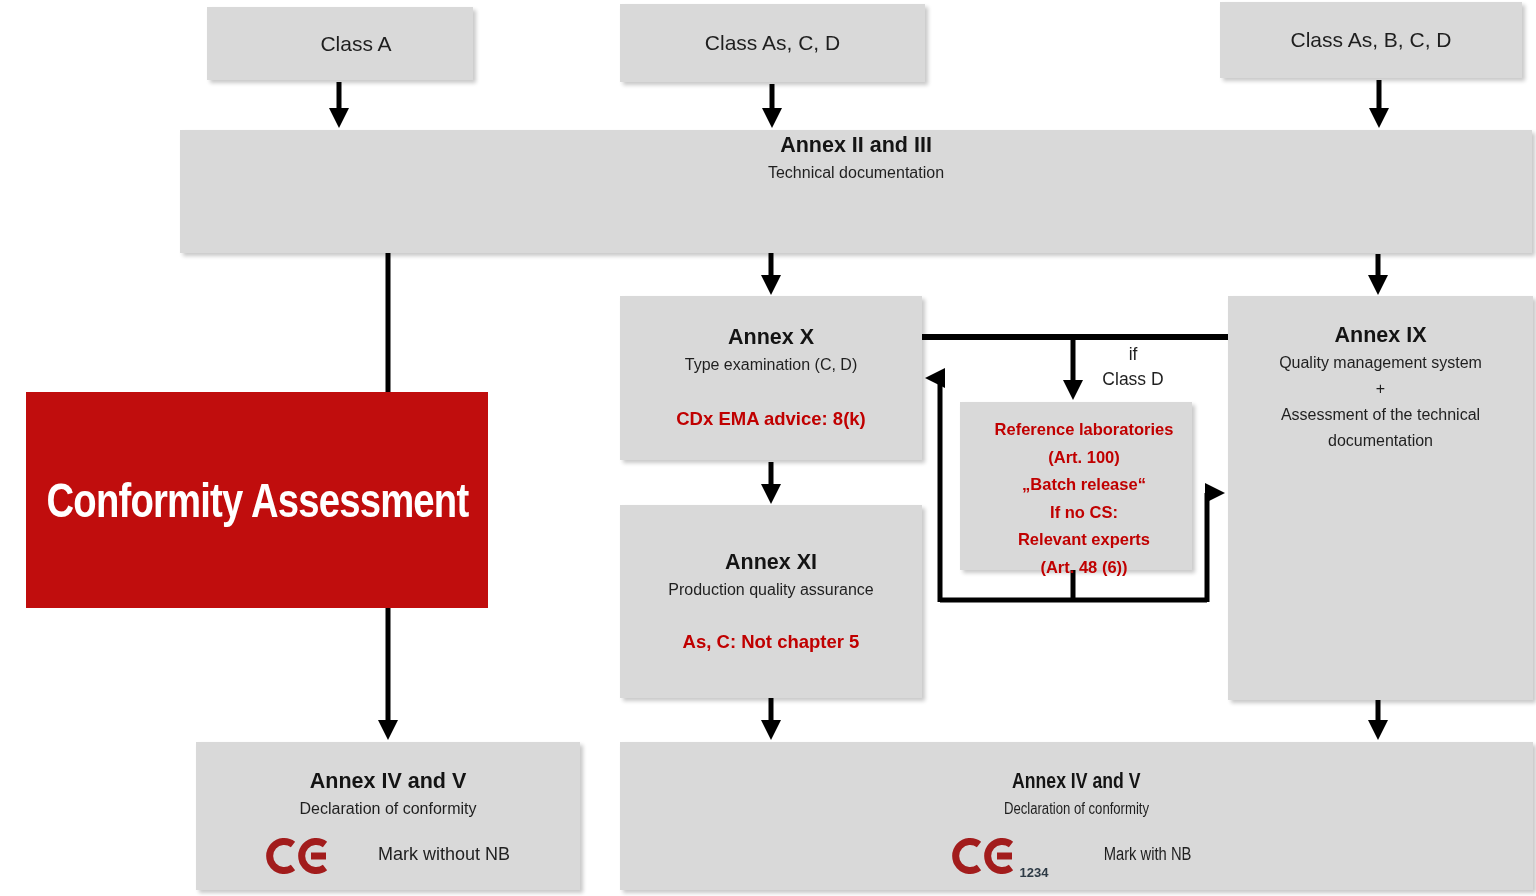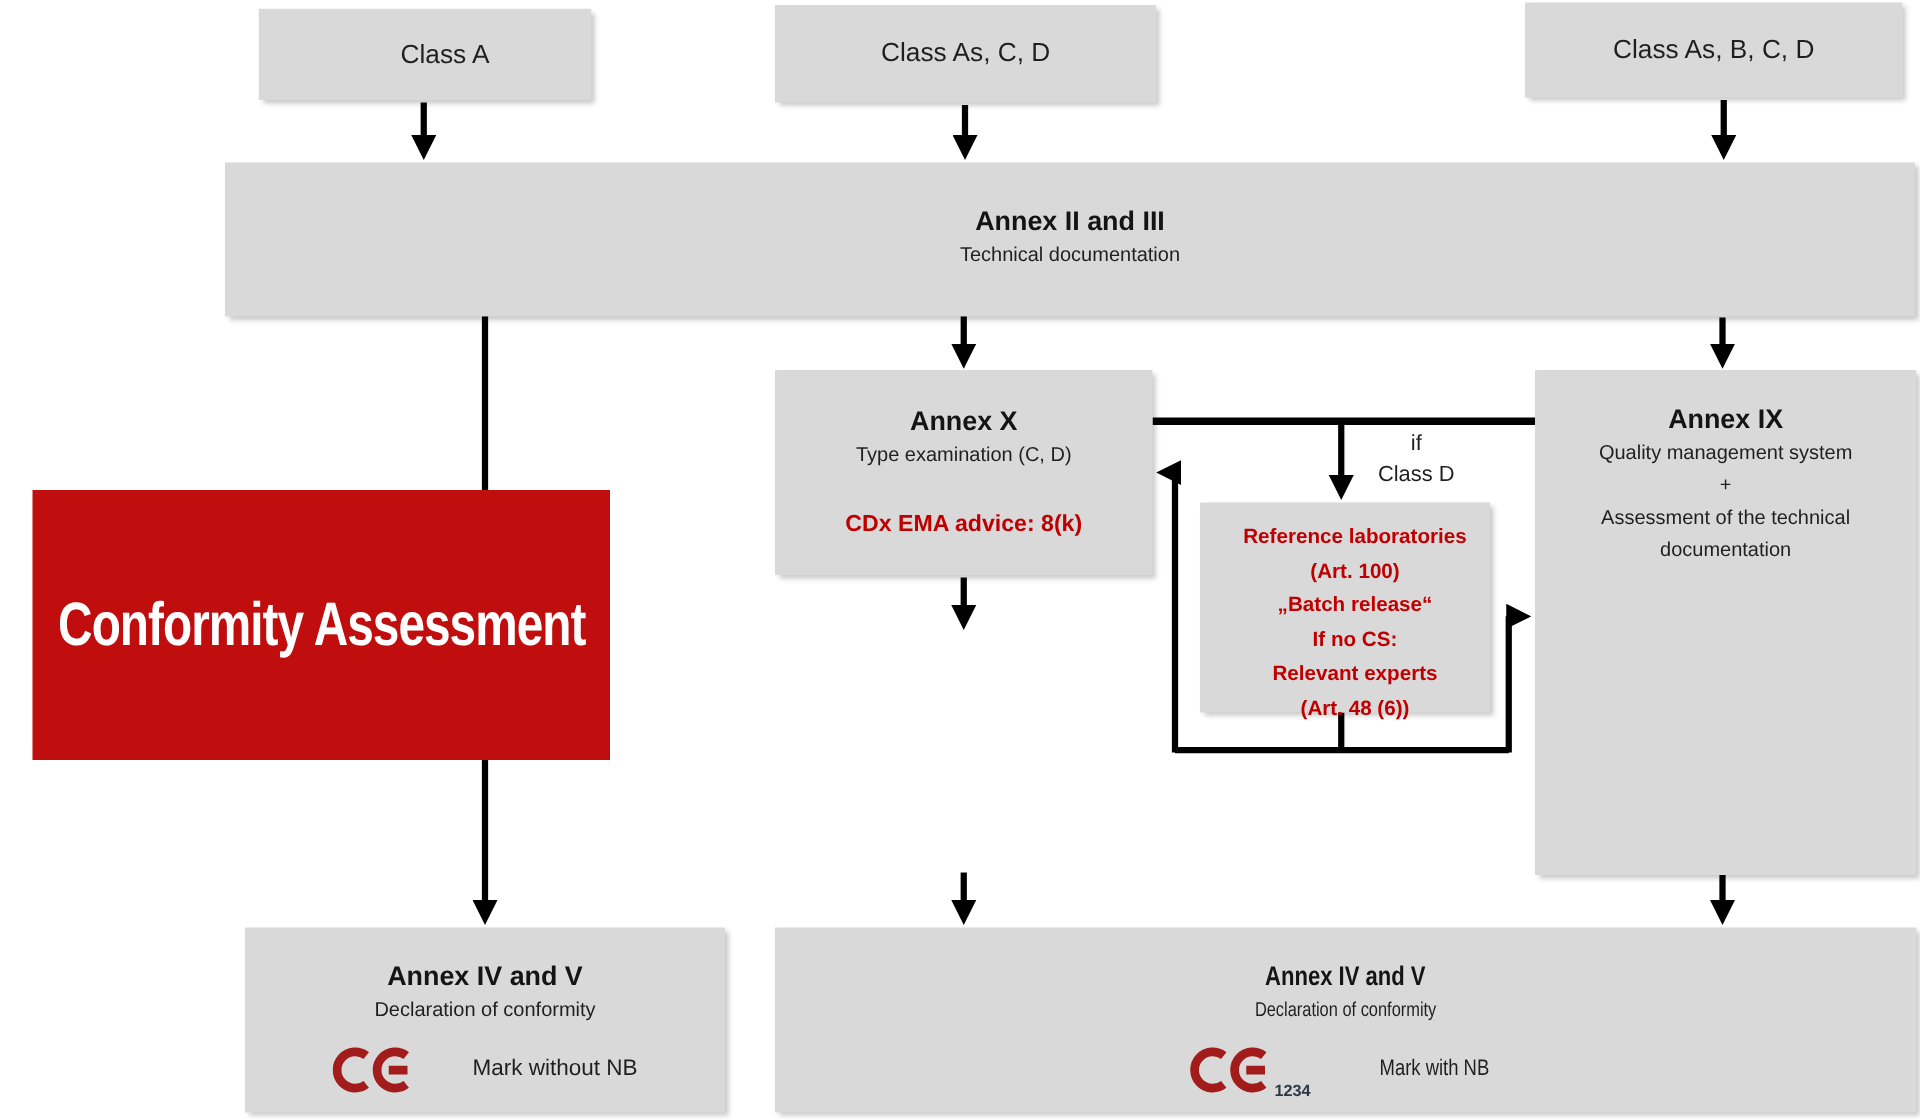--- a/index.html
+++ b/index.html
@@ -80,35 +80,40 @@
   <div class="box vcenter" style="left:207px;top:7px;width:266px;height:73px;padding-left:32px;">
     <span class="classlabel">Class A</span>
   </div>
   <div class="box vcenter" style="left:620px;top:4px;width:305px;height:78px;">
     <span class="classlabel">Class As, C, D</span>
   </div>
   <div class="box vcenter" style="left:1220px;top:2px;width:302px;height:76px;">
     <span class="classlabel">Class As, B, C, D</span>
   </div>
 
-  <div class="box" style="left:180px;top:130px;width:1352px;height:123px;padding-top:32px;">
+  <div class="box" style="left:180px;top:130px;width:1352px;height:123px;">
     <div class="title">Annex II and III</div>
     <div class="sub">Technical documentation</div>
   </div>
 
   <div id="banner">
     <span class="bannertext">Conformity Assessment</span>
   </div>
 
   <div class="box" style="left:620px;top:296px;width:302px;height:164px;padding-top:26px;">
     <div class="title">Annex X</div>
     <div class="sub">Type examination (C, D)</div>
     <div class="rednote" style="margin-top:30px;">CDx EMA advice: 8(k)</div>
   </div>
 
+  <div class="box" style="left:620px;top:505px;width:302px;height:193px;padding-top:42px;">
+    <div class="title">Annex XI</div>
+    <div class="sub">Production quality assurance</div>
+    <div class="rednote" style="margin-top:28px;">As, C: Not chapter 5</div>
+  </div>
 
   <div class="box" style="left:960px;top:402px;width:232px;height:168px;padding-top:14px;">
     <div class="redline">Reference laboratories</div>
     <div class="redline">(Art. 100)</div>
     <div class="redline">„Batch release“</div>
     <div class="redline">If no CS:</div>
     <div class="redline">Relevant experts</div>
     <div class="redline">(Art. 48 (6))</div>
   </div>
 

